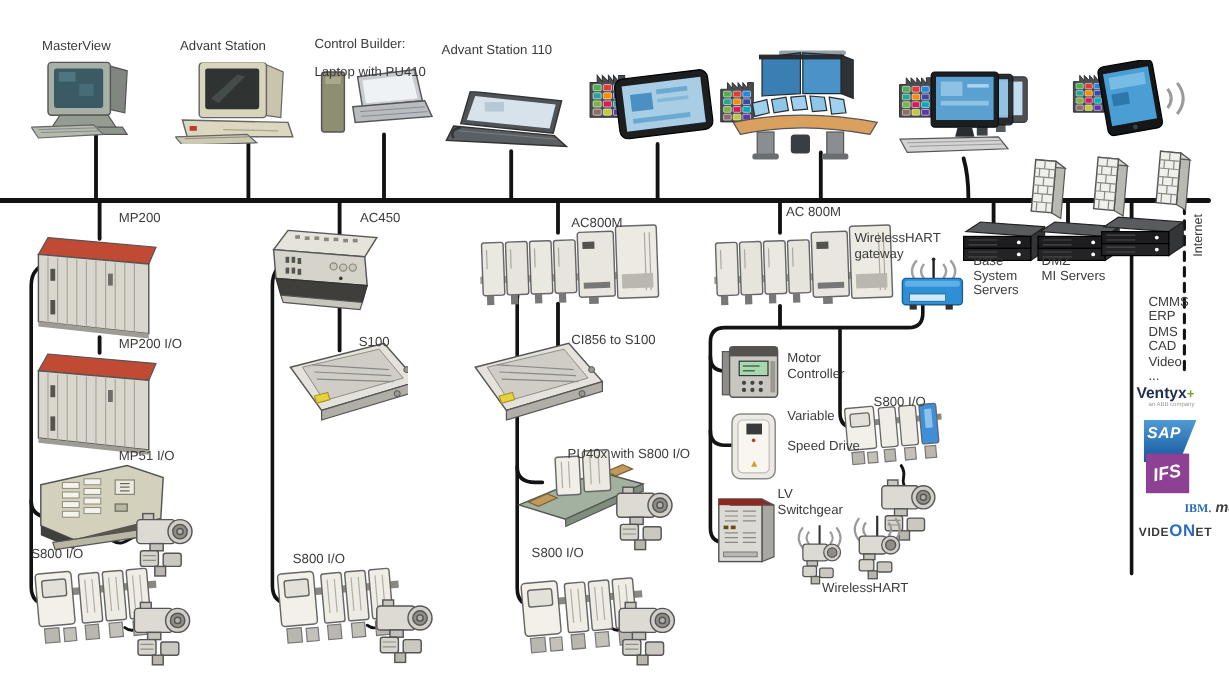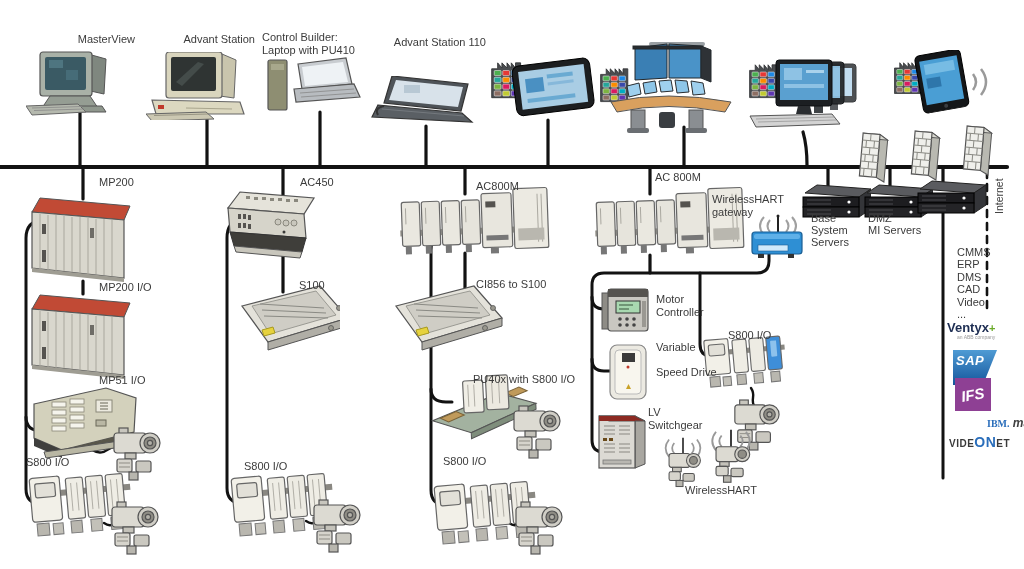--- a/index.html
+++ b/index.html
@@ -1,21 +1,21 @@
 <!DOCTYPE html>
 <html><head>
 <meta charset="utf-8">
 <style>
   html,body{margin:0;padding:0;background:#fff;}
   .canvas{position:relative;width:1024px;height:569px;background:#fff;overflow:hidden;
           font-family:"Liberation Sans",sans-serif;}
   .wires{position:absolute;left:0;top:0;z-index:1;}
   .dev{position:absolute;z-index:2;}
   .lbl{position:absolute;z-index:3;font-size:11px;line-height:1.18;color:#3b3b3b;white-space:nowrap;}
-  .lbl.c{text-align:right;}
+  .lbl.c{text-align:left;}
   .ent{position:absolute;z-index:3;font-size:11px;line-height:12.4px;color:#3b3b3b;}
   .internet{position:absolute;z-index:3;font-size:10.5px;color:#3b3b3b;transform-origin:0 0;transform:rotate(-90deg);}
   
   .logo{position:absolute;z-index:3;}
   .ventyx{font-size:13px;font-weight:bold;color:#1d2d52;letter-spacing:0;}
   .ventyx .vx-accent{color:#6aaa28;font-size:11px;font-weight:bold;}
   .ventyx-sub{display:block;font-size:5px;font-weight:normal;color:#9a9a9a;text-align:right;margin-top:-1px;}
   .sap{width:44px;height:35px;background:linear-gradient(180deg,#4f9bd4,#15569c);
        clip-path:polygon(0 0,100% 0,68% 100%,0 100%);color:#fff;font-size:13px;font-weight:bold;
        font-style:italic;padding:3px 0 0 3px;box-sizing:border-box;letter-spacing:.5px;}
@@ -619,21 +619,21 @@
   <svg class="dev" style="left:908px;top:129px" width="34" height="54">
       <use href="#firewall" width="34" height="54"></use>
     </svg>
   <svg class="dev" style="left:960px;top:124px" width="34" height="54">
       <use href="#firewall" width="34" height="54"></use>
     </svg>
 
   <div class="lbl c" style="left:35px;top:33px;width:100px">MasterView</div>
   <div class="lbl c" style="left:150px;top:33px;width:105px">Advant Station</div>
   <div class="lbl" style="left:262px;top:31px">Control Builder:</div>
-  <div class="lbl" style="left:262px;top:44px">Laptop with PU410</div>
+  <div class="lbl" style="left:262px;top:54px">Laptop with PU410</div>
   <div class="lbl c" style="left:368px;top:36px;width:118px">Advant Station 110</div>
 
   <div class="lbl" style="left:99px;top:176px">MP200</div>
   <div class="lbl" style="left:99px;top:281px">MP200 I/O</div>
   <div class="lbl" style="left:99px;top:374px">MP51 I/O</div>
   <div class="lbl" style="left:26px;top:456px">S800 I/O</div>
 
   <div class="lbl" style="left:300px;top:176px">AC450</div>
   <div class="lbl" style="left:299px;top:279px">S100</div>
   <div class="lbl" style="left:244px;top:460px">S800 I/O</div>

